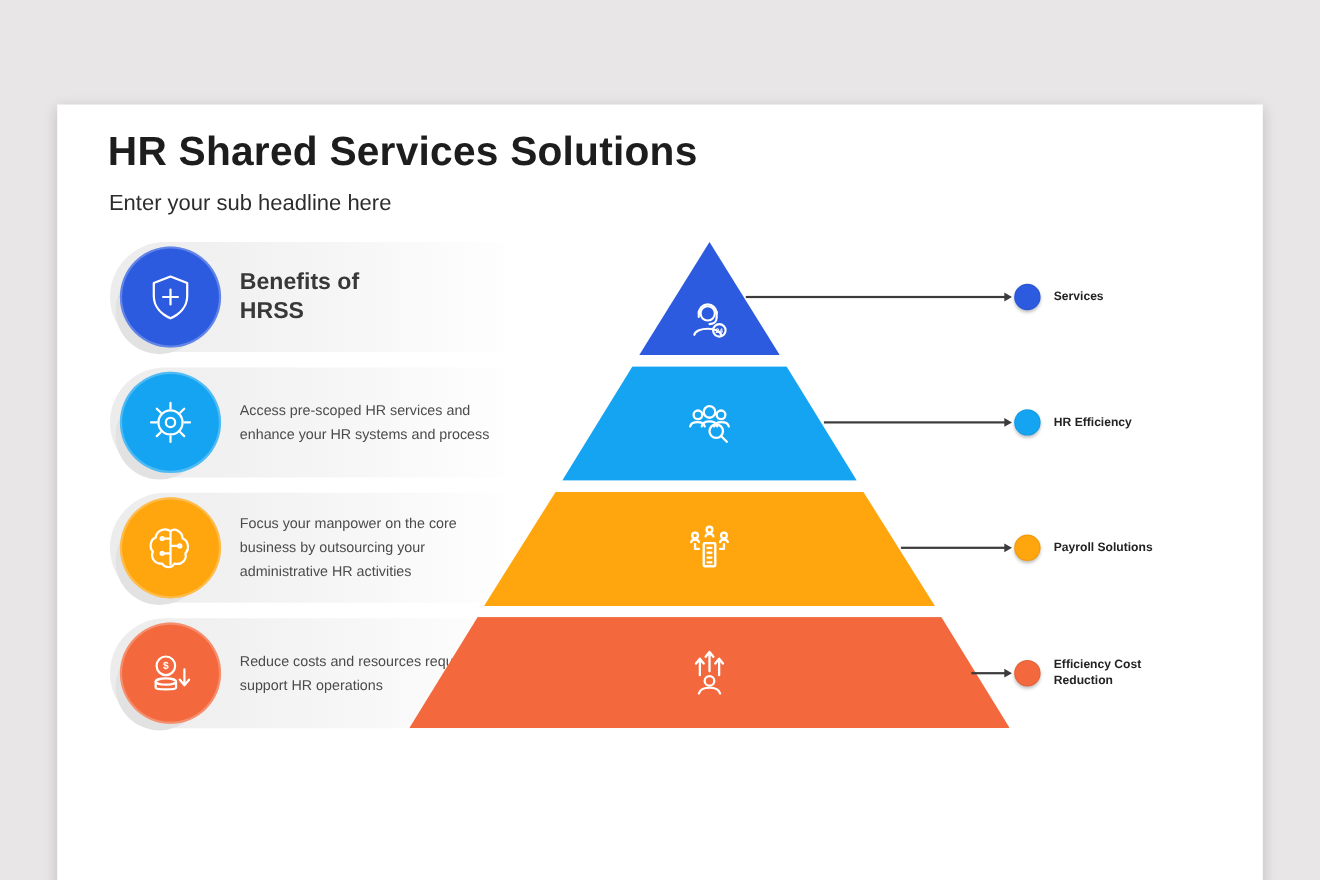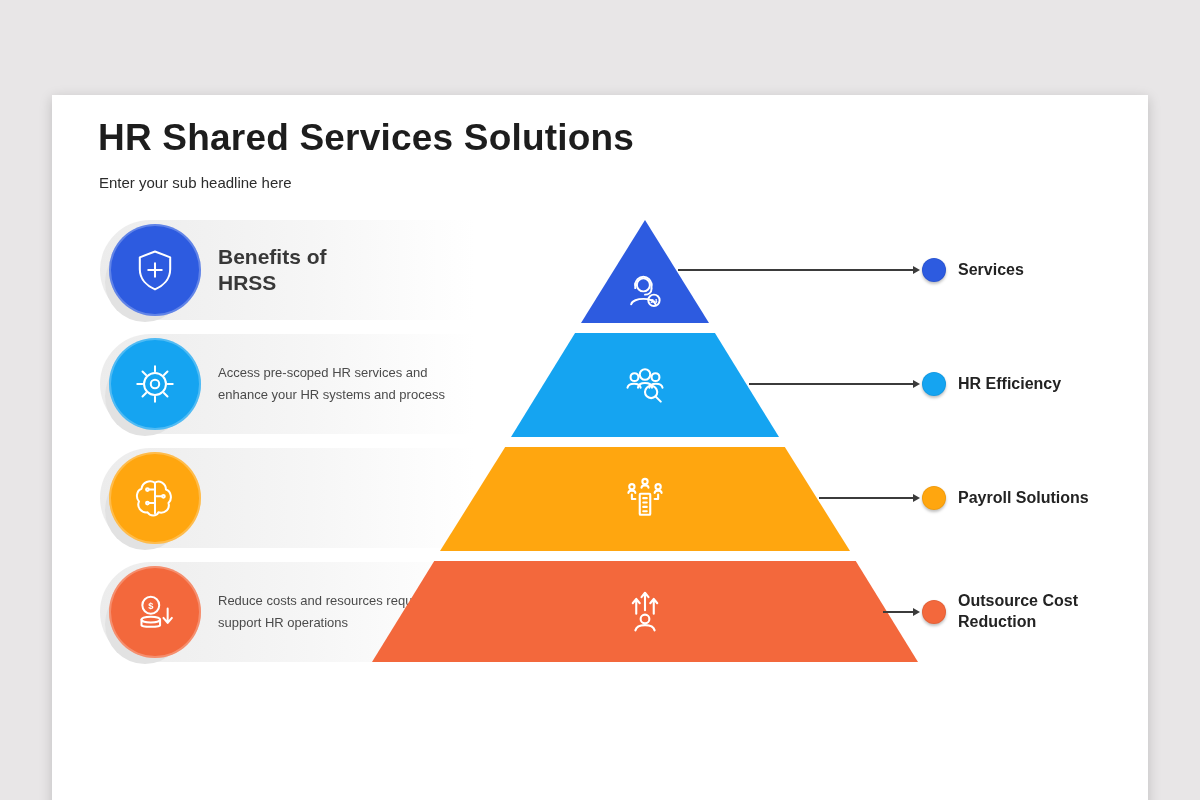--- a/index.html
+++ b/index.html
@@ -14,21 +14,21 @@
     position:absolute; left:52px; top:95px; width:1096px; height:799px;
     background:#ffffff;
     box-shadow:0 3px 12px rgba(0,0,0,.18);
   }
   .title {
     position:absolute; left:46px; top:22px;
     font-size:37px; font-weight:600; color:#1d1d1d; letter-spacing:.2px;
   }
   .subtitle {
     position:absolute; left:47px; top:79px;
-    font-size:15px; color:#2c2c2c;
+    font-size:20px; color:#2c2c2c;
   }
 
   
   .card {
     position:absolute; left:48px; width:468px; height:100px;
     border-radius:56px;
     background:linear-gradient(90deg,#ececec 0%,#f6f6f6 45%,#ffffff 80%);
     display:flex; align-items:center;
   }
   .card1 { top:125px; } .card2 { top:239px; } .card3 { top:353px; } .card4 { top:467px; }
@@ -65,21 +65,21 @@
   .line::after {
     content:""; position:absolute; right:-6px; top:-3.2px;
     border-left:7px solid #3b3b3b; border-top:4px solid transparent; border-bottom:4px solid transparent;
   }
   .dot {
     position:absolute; width:24px; height:24px; border-radius:50%;
     box-shadow:0 2px 3px rgba(0,0,0,.25), inset 0 0 0 1px rgba(0,0,0,.06);
   }
   .legend-label {
     position:absolute; transform:translateY(-50%);
-    font-size:16px; font-weight:bold; color:#232323; line-height:1.3; width:150px;
+    font-size:11px; font-weight:bold; color:#232323; line-height:1.3; width:150px;
   }
   .line.l1 { left:626px; top:174px; width:236px; }
   .dot.d1  { left:870px; top:163px; }
   .legend-label.t1 { left:906px; top:175px; }
   .line.l2 { left:697px; top:288px; width:165px; }
   .dot.d2  { left:870px; top:277px; }
   .legend-label.t2 { left:906px; top:289px; }
   .line.l3 { left:767px; top:402px; width:95px; }
   .dot.d3  { left:870px; top:391px; }
   .legend-label.t3 { left:906px; top:403px; }
@@ -122,20 +122,21 @@
   <div class="card card3">
     <span class="icon-circle" style="background: rgb(255, 166, 15);">
       <svg class="white-line" viewBox="0 0 64 64">
         <path d="M32 14 C26 10 17 13 16 21 C10 23 9 32 13 36 C10 43 16 50 23 49 C26 54 34 54 36 49 C44 51 50 45 48 38 C53 33 51 24 45 22 C45 15 37 10 32 14 Z"></path>
         <path d="M32 14 V50 M25 22 H32 M32 30 H40 M25 38 H32"></path>
         <circle cx="23" cy="22" r="1.6"></circle>
         <circle cx="42" cy="30" r="1.6"></circle>
         <circle cx="23" cy="38" r="1.6"></circle>
       </svg>
     </span>
+    <div class="card-text">Focus your manpower on the core business by outsourcing your administrative HR activities</div>
   </div>
 
   <div class="card card4">
     <span class="icon-circle" style="background: rgb(243, 104, 60);">
       <svg class="white-line" viewBox="0 0 64 64">
         <circle cx="27" cy="24" r="10"></circle>
         <text x="27" y="28" font-size="11" text-anchor="middle">$</text>
         <ellipse cx="27" cy="41" rx="11" ry="3.4"></ellipse>
         <path d="M16 41 V48 C16 50 38 50 38 48 V41"></path>
         <path d="M47 28 V44 M42 39 L47 45 L52 39"></path>
@@ -201,15 +202,15 @@
   <div class="line l2"></div>
   <span class="dot d2" style="background: rgb(21, 164, 241);"></span>
   <div class="legend-label t2">HR Efficiency</div>
 
   <div class="line l3"></div>
   <span class="dot d3" style="background: rgb(255, 166, 15);"></span>
   <div class="legend-label t3">Payroll Solutions</div>
 
   <div class="line l4"></div>
   <span class="dot d4" style="background: rgb(243, 104, 60);"></span>
-  <div class="legend-label t4">Outsource Cost Reduction</div>
+  <div class="legend-label t4">Efficiency Cost Reduction</div>
 
 </div>
 
 </body></html>

